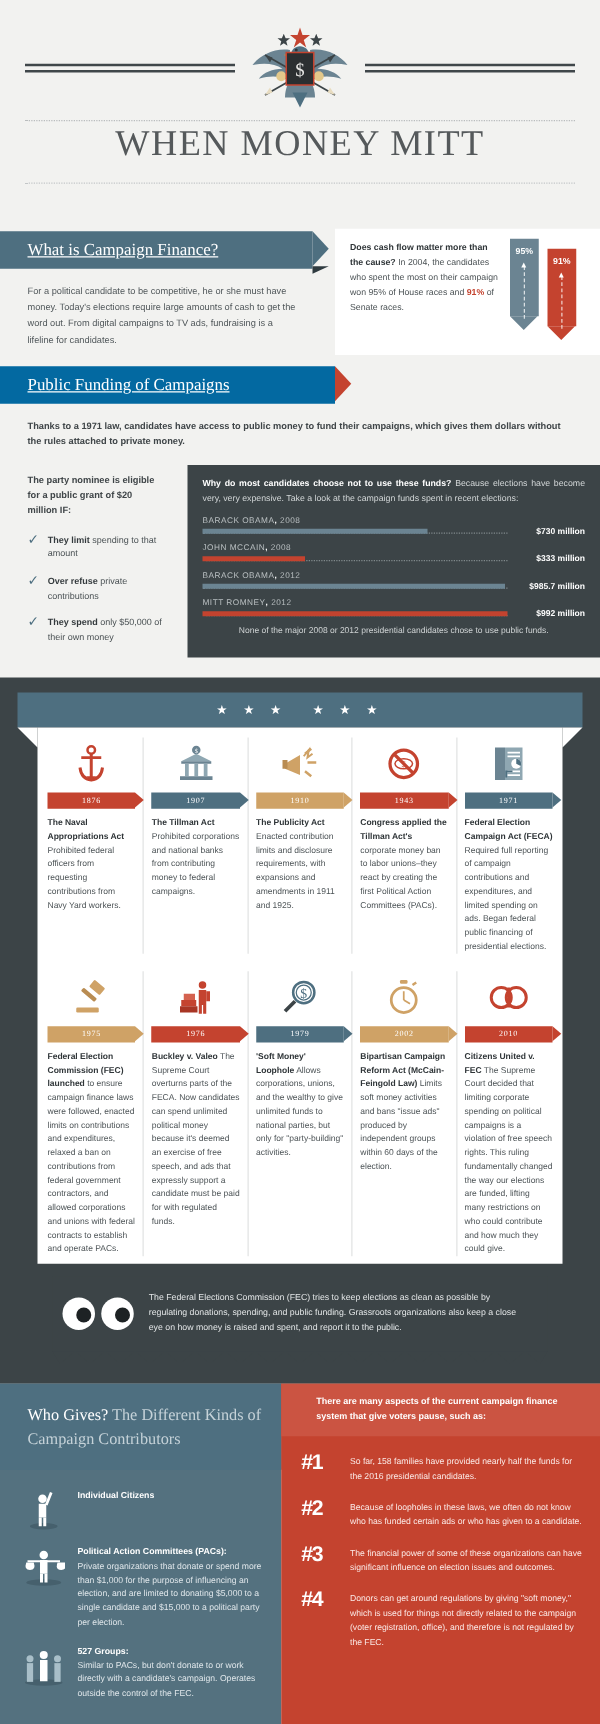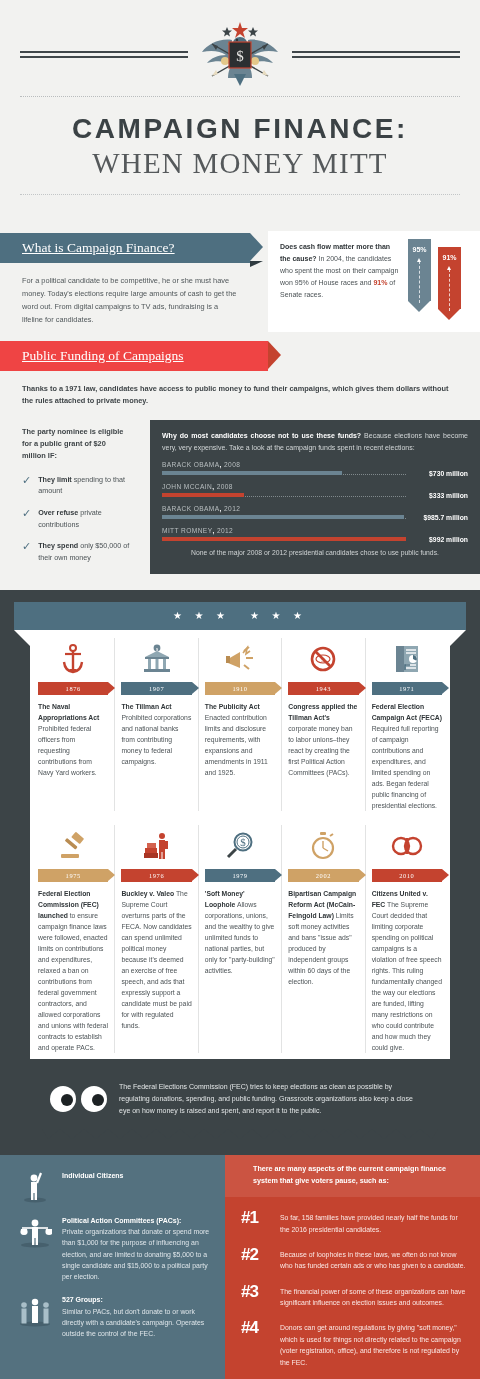--- a/index.html
+++ b/index.html
@@ -55,21 +55,21 @@
   .banner.blue { background: #4e6f80; width: 250px; }
   .banner.blue::after {
     content: ""; position: absolute; right: -13px; top: 0;
     border-left: 13px solid #4e6f80;
     border-top: 14px solid transparent; border-bottom: 14px solid transparent;
   }
   .banner.blue::before {
     content:""; position:absolute; right:-13px; top:28px;
     border-left: 13px solid #2f3b40; border-bottom: 6px solid transparent;
   }
-  .banner.red { background: #ef4444; width: 268px; margin-left: 0; align-items: center; }
+  .banner.red { background: #0369a1; width: 268px; margin-left: 0; align-items: center; }
   .banner.red::after {
     content: ""; position: absolute; right: -13px; top: 0;
     border-left: 13px solid #c4432f;
     border-top: 14px solid transparent; border-bottom: 14px solid transparent;
   }
 
   
   .sec1 { position: relative; padding-bottom: 14px; }
   .sec1-inner { display: flex; }
   .sec1-left { width: 258px; padding: 10px 20px 0 22px; }
@@ -227,21 +227,20 @@
         <path d="M40 56 l12 0 l-6 12z" fill="#4e6f80"></path>
         <rect x="35" y="24" width="22" height="26" fill="#2b2f31" stroke="#c4432f" stroke-width="1.2"></rect>
         <text x="46" y="43" font-family="Liberation Serif, serif" font-size="15" fill="#e6e6e4" text-anchor="middle">$</text>
       </svg>
       <span class="rule-right">
           <i></i>
           <i></i>
         </span>
     </div>
     <div class="dotline"></div>
-    <div class="title-main">CAMPAIGN FINANCE:</div>
     <div class="title-sub">WHEN MONEY MITT</div>
     <div class="dotline2"></div>
   </div>
 
   <div class="sec1">
     <div class="sec1-inner">
       <div class="sec1-left">
         <div class="banner blue" style="margin-left:-22px;padding-left:22px;">
           <span>What is Campaign Finance?</span>
         </div>
@@ -499,20 +498,24 @@
       </div>
       <p>The Federal Elections Commission (FEC) tries to keep elections as clean as possible by regulating donations, spending, and public funding. Grassroots organizations also keep a close eye on how money is raised and spent, and report it to the public.</p>
     </div>
     <svg class="zigzag" viewBox="0 0 396 10" preserveAspectRatio="none">
       <polygon points="0,0 396,0 396,0 390,10 378,0 366,10 354,0 342,10 330,0 318,10 306,0 294,10 282,0 270,10 258,0 246,10 234,0 222,10 210,0 198,10 186,0 174,10 162,0 150,10 138,0 126,10 114,0 102,10 90,0 78,10 66,0 54,10 42,0 30,10 18,0 6,10 0,0" fill="#3c4447"></polygon>
     </svg>
   </div>
 
   <div class="two-col">
     <div class="left-col">
+      <div class="gives-head">
+        <span>Who Gives?</span><span class="dim"> The Different Kinds of Campaign Contributors</span>
+        <span class="arrowtip"></span>
+      </div>
       <div class="givers-list">
         <div class="giver">
           <span class="ic">
               <svg width="26" height="34" viewBox="0 0 26 34">
             <ellipse cx="13" cy="31" rx="11" ry="2.6" fill="#46606d"></ellipse>
             <circle cx="12" cy="9" r="3.4" fill="#fff"></circle>
             <rect x="9" y="13" width="6" height="11" fill="#fff"></rect>
             <rect x="9" y="24" width="2.4" height="7" fill="#fff"></rect>
                 <rect x="12.6" y="24" width="2.4" height="7" fill="#fff"></rect>
             <line x1="15" y1="14" x2="19" y2="4" stroke="#fff" stroke-width="2.2"></line>

